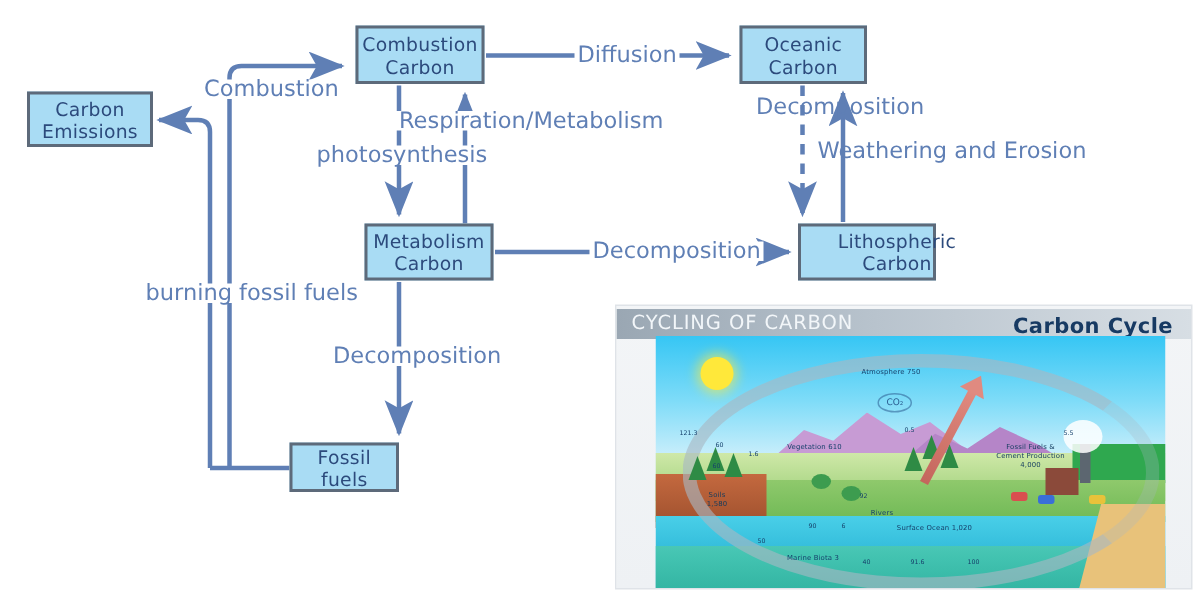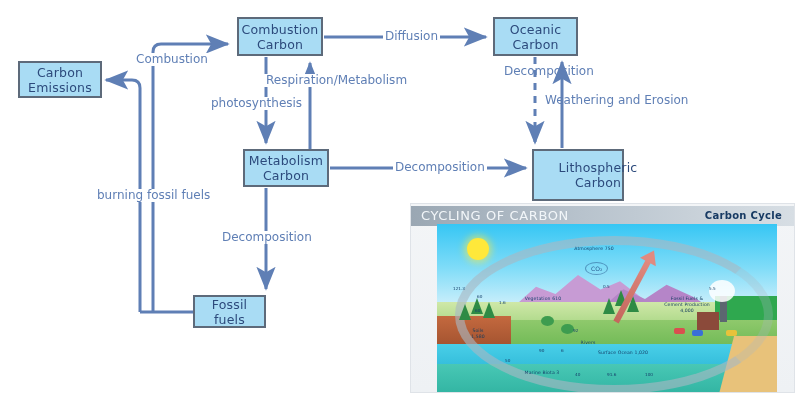--- a/index.html
+++ b/index.html
@@ -24,21 +24,21 @@
     color:#2c4a7c;
     font-size:12.5px;
     line-height:15px;
     letter-spacing:.2px;
     z-index:4;
   }
   .node span{display:block;white-space:pre-line;}
   .edge-label{
     position:absolute;
     color:#5f7fb5;
-    font-size:12px;
+    font-size:15px;
     line-height:13px;
     white-space:nowrap;
     background:#ffffff;
     padding:0 2px;
     z-index:5;
   }
   
   #embed{
     position:absolute;
     left:410px;top:203px;width:385px;height:190px;
@@ -51,21 +51,21 @@
   #embed .bar{
     position:absolute;left:0;top:2px;width:100%;height:20px;
     background:linear-gradient(90deg,#9aa7b3 0%,#b8c3cd 45%,#d7dee4 100%);
   }
   #embed .bar .t1{
     position:absolute;left:10px;top:2px;
     font-size:13px;color:#f2f6f9;letter-spacing:.6px;
   }
   #embed .bar .t2{
     position:absolute;right:12px;top:4px;
-    font-size:10px;color:#173a63;font-weight:bold;letter-spacing:.3px;
+    font-size:14px;color:#173a63;font-weight:bold;letter-spacing:.3px;
   }
   #embed .scene{
     position:absolute;left:26px;top:20px;width:340px;height:170px;
     overflow:hidden;
   }
   #embed .sky{
     position:absolute;left:0;top:0;width:100%;height:64%;
     background:linear-gradient(180deg,#36c6f4 0%,#7fdcf8 40%,#cdeffb 75%,#e9f7fd 100%);
   }
   #embed .sun{
@@ -211,21 +211,21 @@
 <div class="node" style="left:493px;top:17px;width:85px;height:39px;">
   <span>Oceanic
 Carbon</span>
 </div>
 
 <div class="node" style="left:243px;top:149px;width:86px;height:38px;">
   <span>Metabolism
 Carbon</span>
 </div>
 
-<div class="node" style="left:532px;top:149px;width:92px;height:52px;padding-left:40px;">
+<div class="node" style="left:532px;top:149px;width:92px;height:38px;padding-left:40px;">
   <span>Lithospheric
 Carbon</span>
 </div>
 
 <div class="node" style="left:193px;top:295px;width:73px;height:33px;">
   <span>Fossil fuels</span>
 </div>
 
 <div class="edge-label" style="left:134px;top:53px;">Combustion</div>
 

